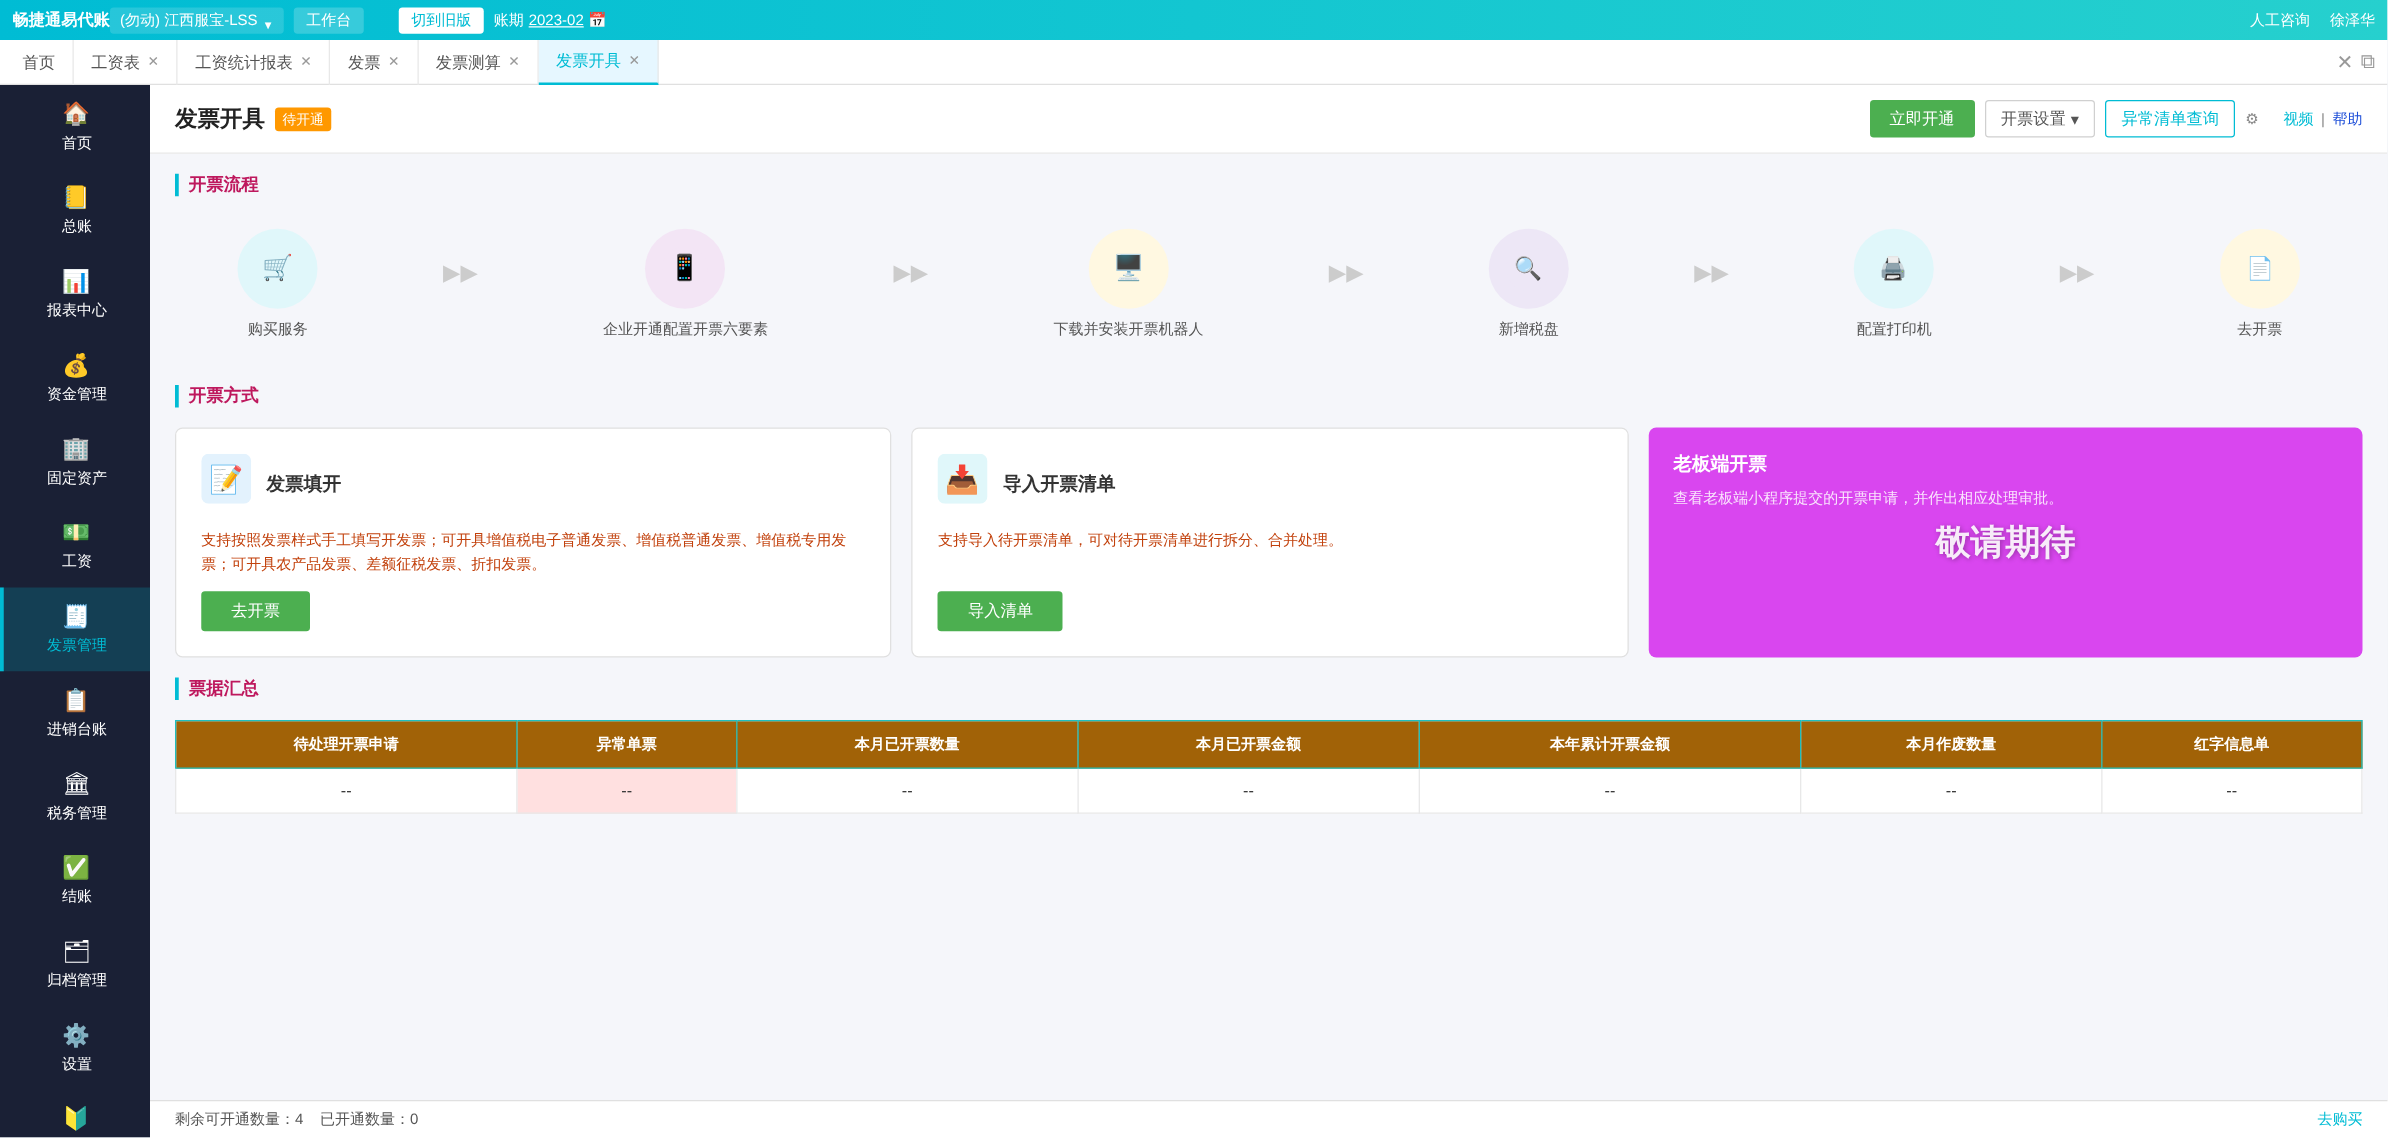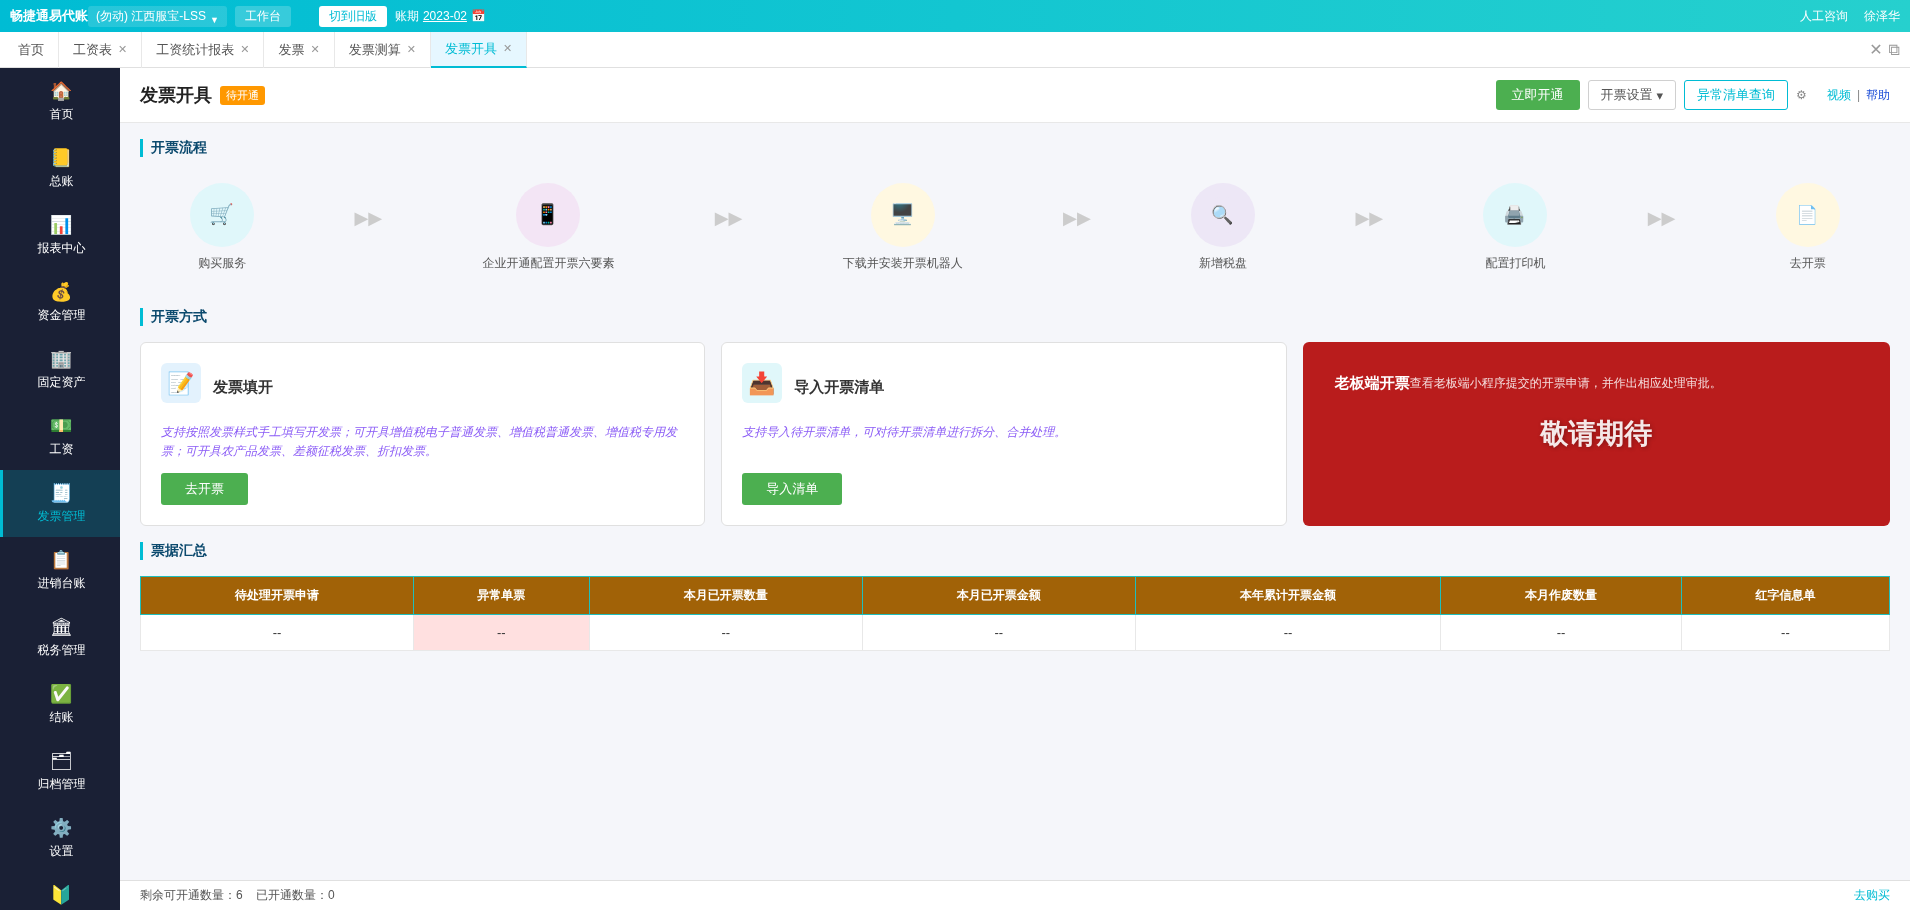--- a/index.html
+++ b/index.html
@@ -68,21 +68,21 @@
       padding: 2px 6px; border-radius: 3px;
     }
     .page-actions { display: flex; gap: 8px; align-items: center; }
     .btn-primary { background: #4caf50; color: white; border: none; padding: 6px 16px; border-radius: 3px; cursor: pointer; font-size: 13px; }
     .btn-default { background: white; color: #555; border: 1px solid #d0d0d0; padding: 5px 12px; border-radius: 3px; cursor: pointer; font-size: 13px; display: flex; align-items: center; gap: 4px; }
     .btn-default.teal { color: #00bcd4; border-color: #00bcd4; }
     .page-help { display: flex; align-items: center; gap: 6px; font-size: 12px; color: #888; }
 
     
     .section { padding: 16px 20px; }
-    .section-title { font-size: 14px; font-weight: bold; color: #0c4a6e; margin-bottom: 16px; border-left: 3px solid #00bcd4; padding-left: 8px; }
+    .section-title { font-size: 14px; font-weight: bold; color: #be185d; margin-bottom: 16px; border-left: 3px solid #00bcd4; padding-left: 8px; }
 
     
     .flow-steps { display: flex; align-items: center; justify-content: space-around; padding: 10px 0 20px; }
     .flow-step { display: flex; flex-direction: column; align-items: center; gap: 8px; }
     .flow-step-icon {
       width: 64px; height: 64px; border-radius: 50%;
       display: flex; align-items: center; justify-content: center;
       font-size: 28px;
     }
     .flow-step-label { font-size: 12px; color: #555; text-align: center; }
@@ -91,25 +91,25 @@
     
     .method-cards { display: flex; gap: 16px; }
     .method-card {
       flex: 1; background: white; border: 1px solid #e0e0e0; border-radius: 6px;
       padding: 20px; display: flex; flex-direction: column; gap: 12px;
       min-height: 160px;
     }
     .method-card-header { display: flex; align-items: center; gap: 12px; }
     .method-card-icon { font-size: 32px; }
     .method-card-title { font-size: 15px; font-weight: bold; color: #333; }
-    .method-card-desc { font-size: 12px; color: #8b5cf6; line-height: 1.6; font-style: italic; }
+    .method-card-desc { font-size: 12px; color: #c2410c; line-height: 1.6; }
     .method-card-btn { width: fit-content; background: #4caf50; color: white; border: none; padding: 7px 24px; border-radius: 3px; cursor: pointer; font-size: 13px; margin-top: auto; }
     .method-card-gray {
-      flex: 1; background: #b91c1c; border-radius: 6px; padding: 32px;
-      display: flex; gap: 8; color: white;
+      flex: 1; background: #d946ef; border-radius: 6px; padding: 20px;
+      display: flex; flex-direction: column; gap: 8; color: white;
       min-height: 160px; position: relative; overflow: hidden;
     }
     .coming-soon {
       position: absolute; top: 50%; left: 50%; transform: translate(-50%, -50%);
       font-size: 28px; font-weight: bold; color: rgba(255,255,255,0.9);
       text-shadow: 1px 1px 4px rgba(0,0,0,0.3);
     }
 
     
     .summary-table { width: 100%; border-collapse: collapse; }
@@ -417,18 +417,18 @@
           </tr>
         </tbody>
       </table>
     </div>
 
   </div>
 </div>
 
 <div class="page-footer">
   <div>
-    <span>剩余可开通数量：6</span>
+    <span>剩余可开通数量：4</span>
     &nbsp;&nbsp;
     <span>已开通数量：0</span>
   </div>
   <a href="#">去购买</a>
 </div>
 
 </body></html>

